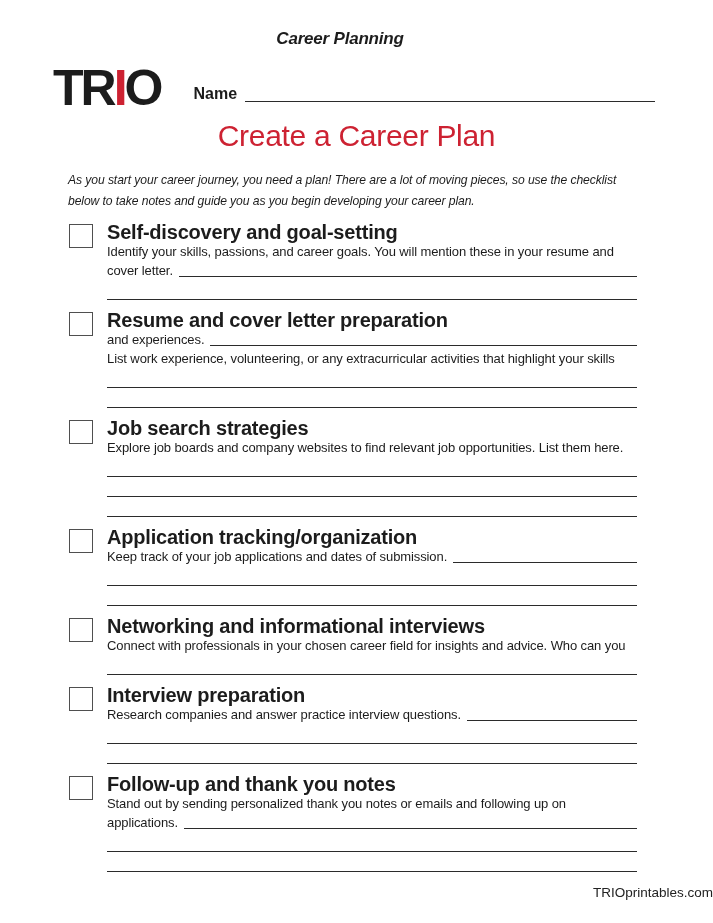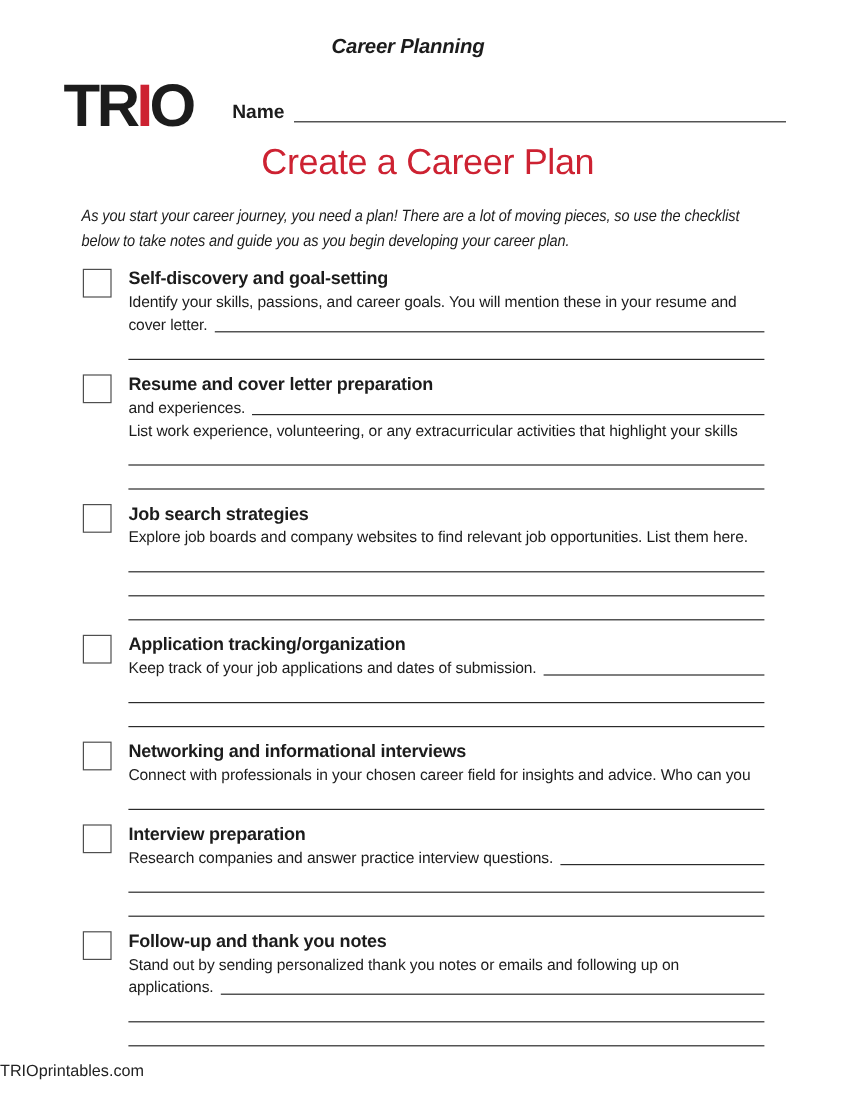--- a/index.html
+++ b/index.html
@@ -67,40 +67,40 @@
   
   .items{margin:12px 76px 0 69px;}
   .item{display:flex;margin-bottom:11px;}
   .checkbox{
     flex:none;width:24px;height:24px;margin-top:1px;
     border:1.6px solid #4f4f4f;background:#fff;
     box-sizing:border-box;
   }
   .item-body{flex:1;margin-left:14px;min-width:0;}
   .item-title{
-    font-size:15px;font-weight:bold;line-height:19px;
+    font-size:20px;font-weight:bold;line-height:19px;
     letter-spacing:-0.2px;white-space:nowrap;
   }
   .desc-line{
     font-size:13px;line-height:19px;
     letter-spacing:-0.1px;white-space:nowrap;
   }
   .desc-line.with-blank{display:flex;}
   .desc-text{flex:none;}
   .inline-blank{
     flex:1;margin-left:6px;margin-bottom:3px;
     border-bottom:1.5px solid var(--line-color);
   }
   .blank-line{
     height:19px;
     border-bottom:1.5px solid var(--line-color);
   }
   
   .footer{
-    margin-top:13px;text-align:left;
+    margin-top:13px;text-align:right;
     font-size:13.5px;color:#222;
   }
 </style>
 </head>
 <body>
 
 <div class="page">
 
   <div class="header">
     <div class="header-rule"></div>

